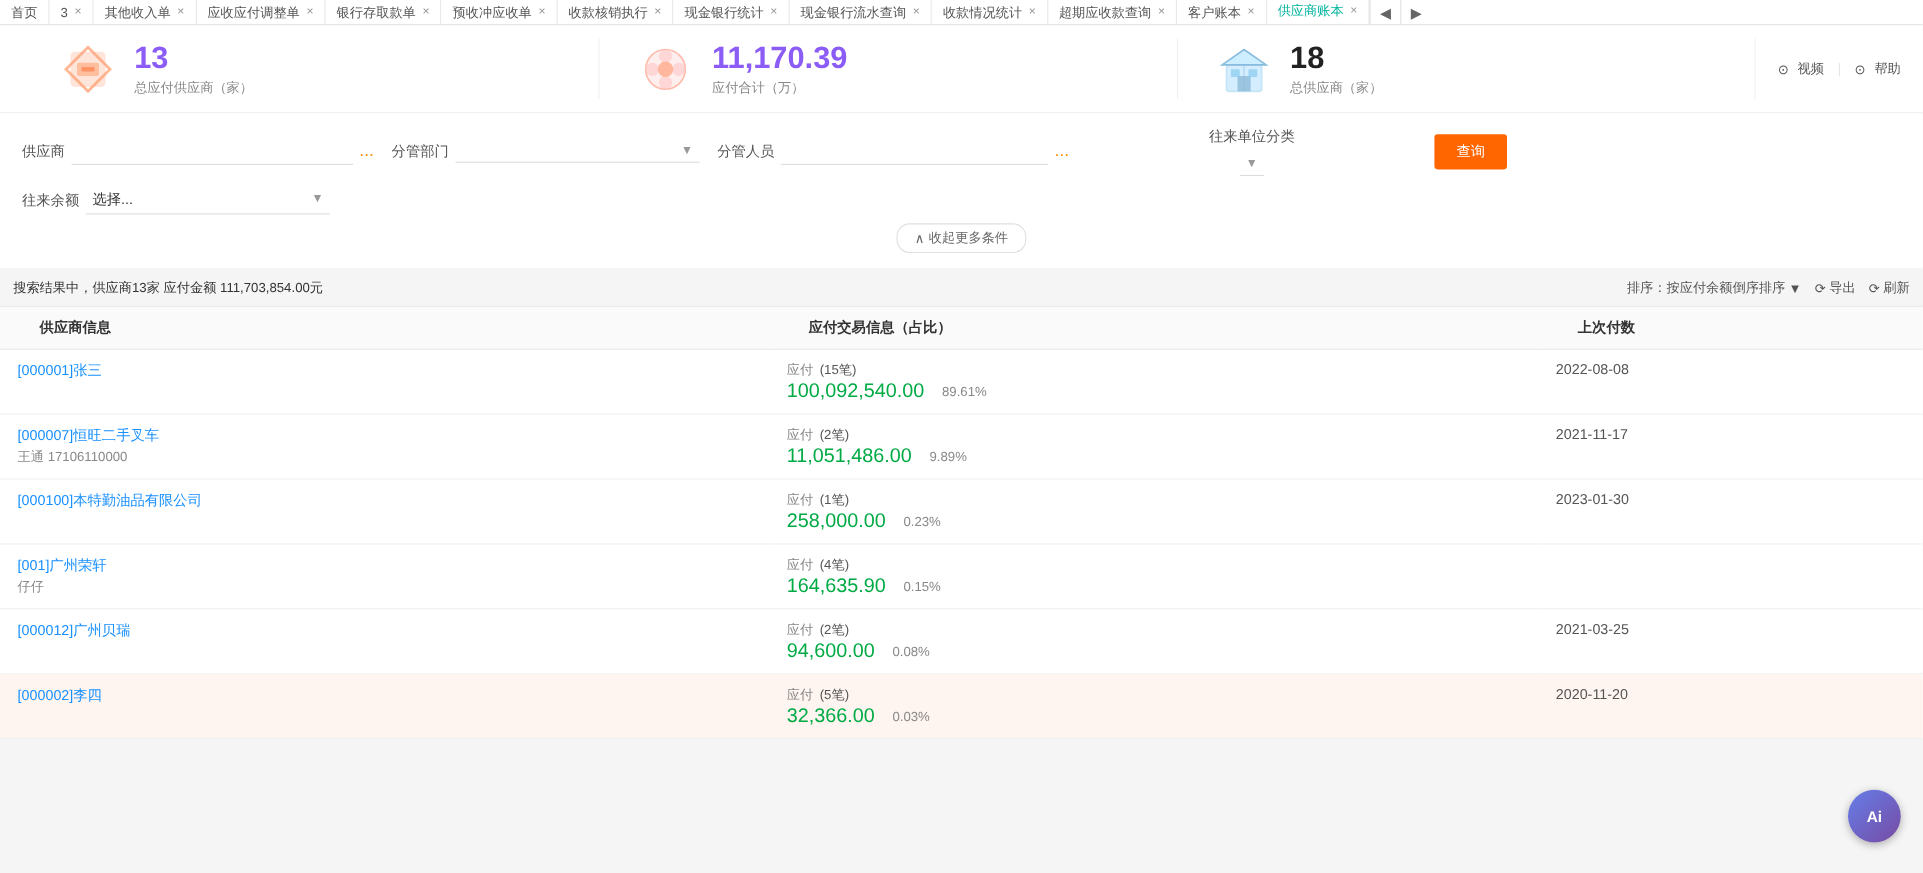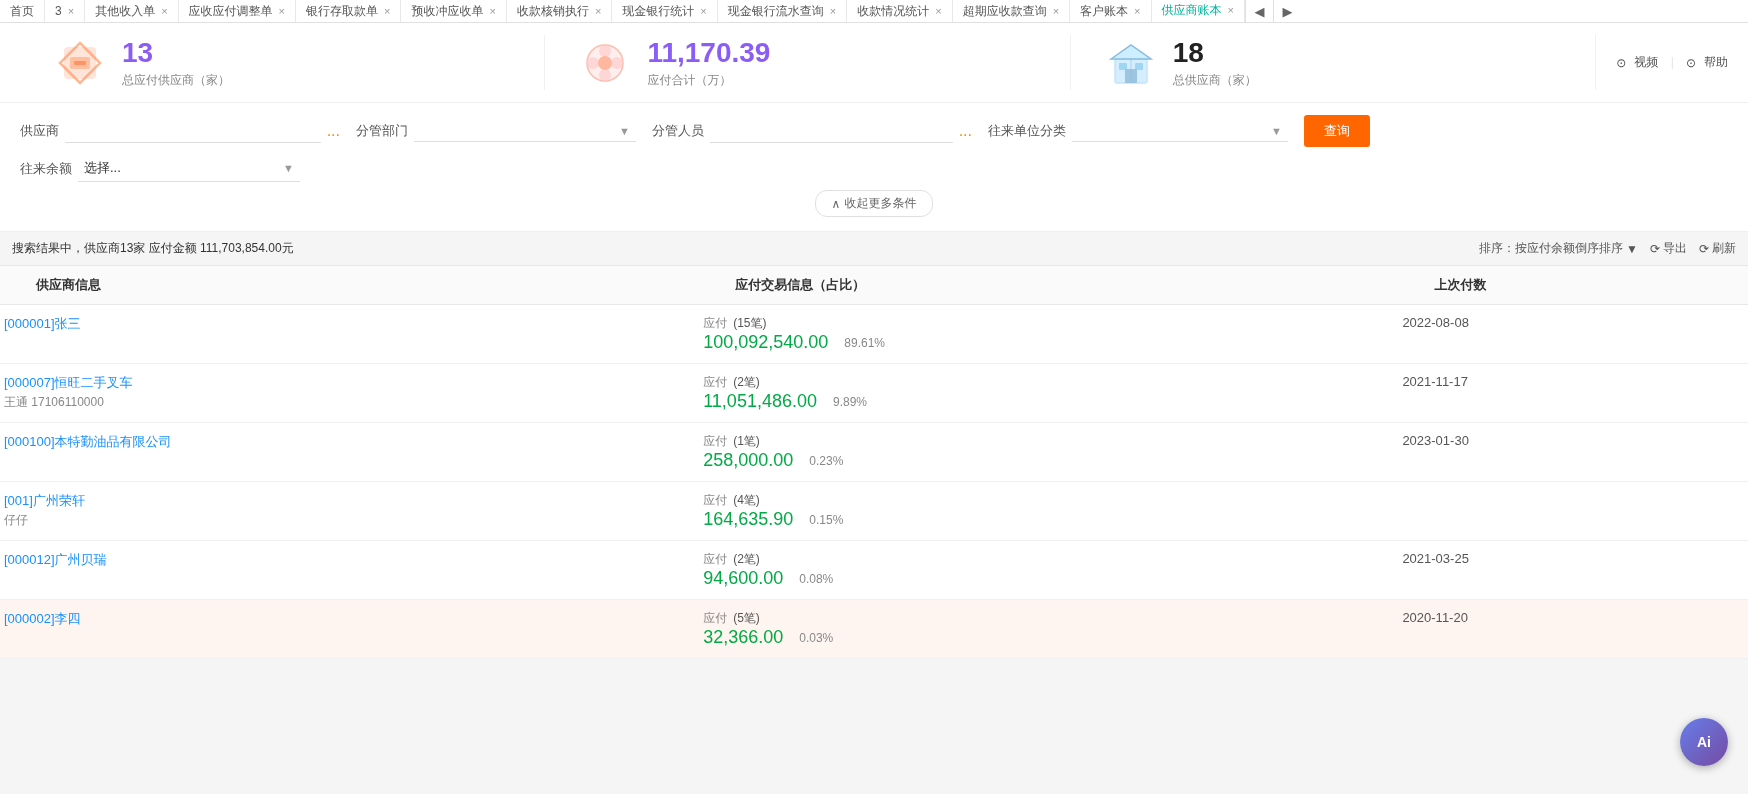--- a/index.html
+++ b/index.html
@@ -160,21 +160,21 @@
     
     .table-container {
       background: #fff;
       overflow: auto;
     }
     table { width: 100%; border-collapse: collapse; }
     thead tr { background: #fafafa; border-bottom: 1px solid #e8e8e8; }
     thead th { padding: 10px 36px; text-align: left; font-weight: 600; font-size: 13px; color: #333; white-space: nowrap; }
     tbody tr { border-bottom: 1px solid #f0f0f0; }
     tbody tr.highlighted { background: #fff5f0; }
-    tbody td { padding: 10px 4px; font-size: 13px; color: #333; vertical-align: top; margin-left: 46px; }
+    tbody td { padding: 10px 16px; font-size: 13px; color: #333; vertical-align: top; margin-left: 46px; }
     .supplier-link { color: #1890ff; cursor: pointer; text-decoration: none; }
     .supplier-sub { color: #888; font-size: 12px; margin-top: 2px; }
     .amount-value { color: #00aa44; font-size: 18px; cursor: pointer; }
     .tx-label { color: #888; font-size: 12px; }
     .tx-count { font-size: 12px; color: #555; }
     .percentage { color: #888; font-size: 12px; margin-left: 16px; }
     .date-text { color: #555; font-size: 13px; }
 
     
     ::-webkit-scrollbar { width: 6px; height: 6px; }
@@ -320,21 +320,21 @@
         <span class="chevron">▼</span>
       </div>
     </div>
 
     <div class="filter-item" style="max-width:320px;">
       <span class="filter-label">分管人员</span>
       <input class="filter-input" type="text" placeholder="" style="">
       <span class="filter-dots">...</span>
     </div>
 
-    <div class="filter-item" style="max-width:300px;">
+    <div class="filter-item" style="max-width:300px;flex-direction:column;">
       <span class="filter-label">往来单位分类</span>
       <div class="filter-select">
         <span></span>
         <span class="chevron">▼</span>
       </div>
     </div>
 
     <button class="btn-query">查询</button>
   </div>
 

